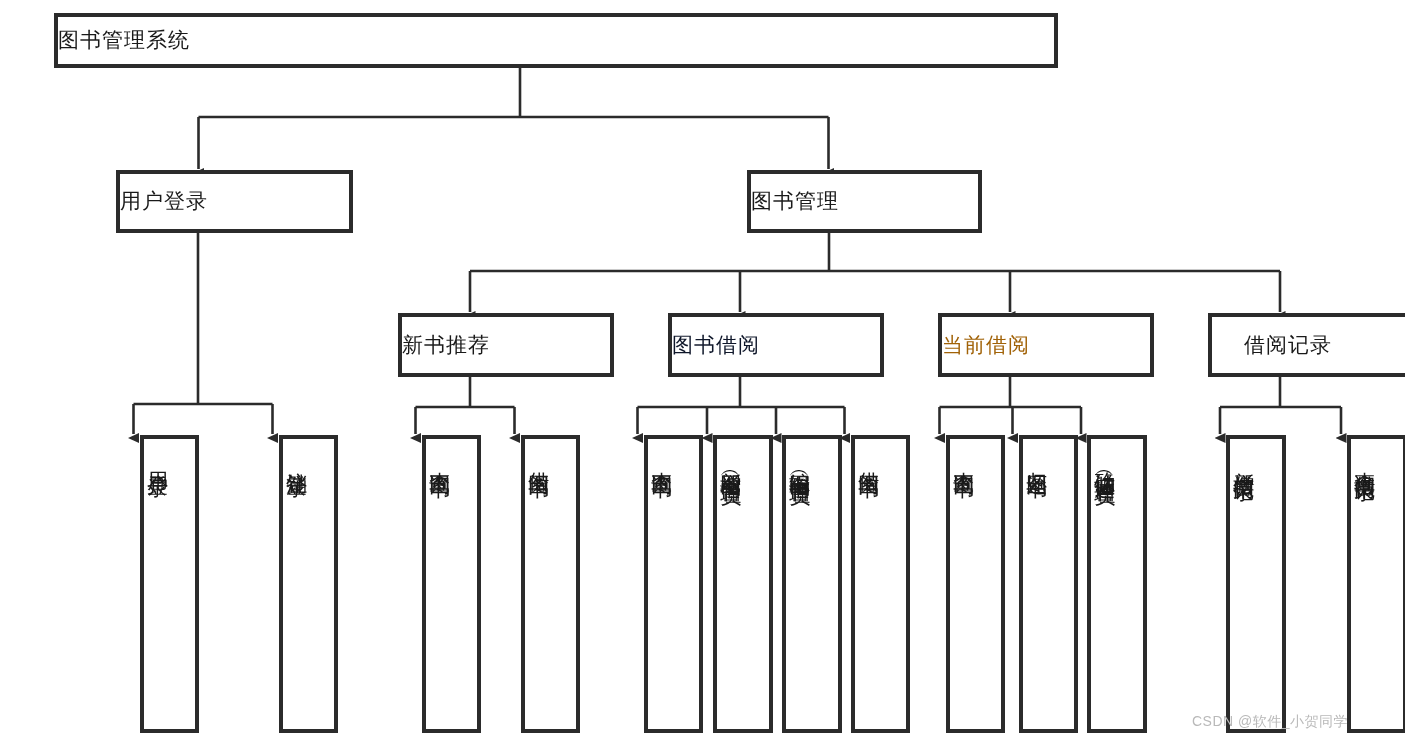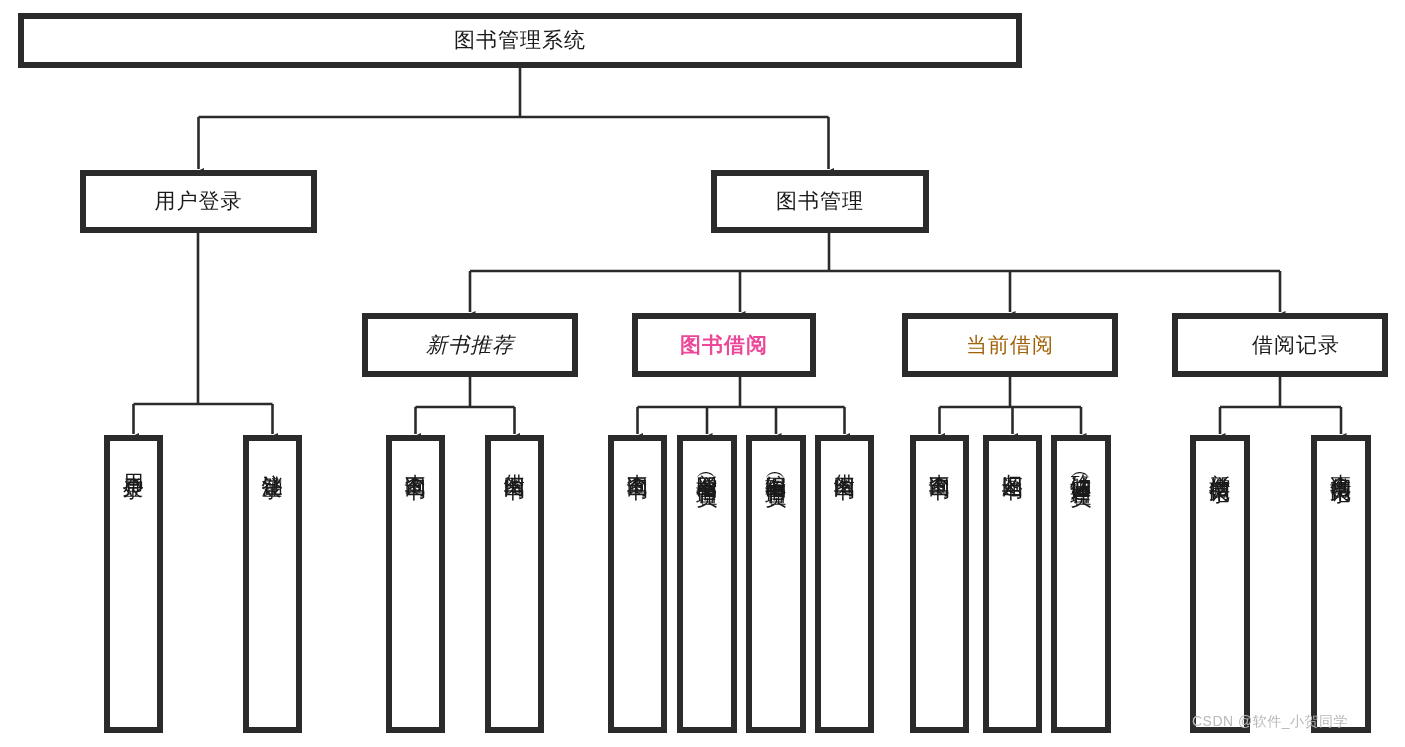--- a/index.html
+++ b/index.html
@@ -21,26 +21,26 @@
     position: absolute;
     left: 0;
     top: 0;
     width: 1405px;
     height: 747px;
     pointer-events: none;
   }
   .node {
     position: absolute;
     box-sizing: border-box;
-    border: 6px solid #0ea5e9;
+    border: 4px solid #0ea5e9;
     background: #ffffff;
     display: flex;
     align-items: center;
-    justify-content: center;
     color: #1a1a1a;
+    margin-left: 36px;
   }
   .node.horizontal .node-label {
     font-size: 21px;
     line-height: 1.15;
     letter-spacing: 1px;
     white-space: nowrap;
   }
   .node.vertical {
     align-items: flex-start;
     padding-top: 16px;
@@ -109,27 +109,27 @@
       </g>
   </svg>
 
   <div id="node-layer">
       <div class="node horizontal" style="left: 18px; top: 13px; width: 1004px; height: 55px; border-color: rgb(43, 43, 43); color: rgb(26, 26, 26);">
         <span class="node-label">图书管理系统</span>
       </div>
       <div class="node horizontal" style="left: 80px; top: 170px; width: 237px; height: 63px; border-color: rgb(43, 43, 43); color: rgb(26, 26, 26);">
         <span class="node-label">用户登录</span>
       </div>
-      <div class="node horizontal" style="left: 711px; top: 170px; width: 218px; height: 63px; border-color: rgb(43, 43, 43); color: rgb(26, 26, 26);">
+      <div class="node horizontal" style="left: 711px; top: 170px; width: 235px; height: 63px; border-color: rgb(43, 43, 43); color: rgb(26, 26, 26);">
         <span class="node-label">图书管理</span>
       </div>
-      <div class="node horizontal" style="left: 362px; top: 313px; width: 216px; height: 64px; border-color: rgb(43, 43, 43); color: rgb(26, 26, 26); font-style: italic;">
+      <div class="node horizontal" style="left: 362px; top: 313px; width: 216px; height: 64px; border-color: rgb(43, 43, 43); color: rgb(26, 26, 26);">
         <span class="node-label">新书推荐</span>
       </div>
-      <div class="node horizontal" style="left: 632px; top: 313px; width: 184px; height: 64px; border-color: rgb(43, 43, 43); color: #ec4899; font-weight: bold;">
+      <div class="node horizontal" style="left: 632px; top: 313px; width: 216px; height: 64px; border-color: rgb(43, 43, 43); color: #0f172a;">
         <span class="node-label">图书借阅</span>
       </div>
       <div class="node horizontal" style="left: 902px; top: 313px; width: 216px; height: 64px; border-color: rgb(43, 43, 43); color: #a16207;">
         <span class="node-label">当前借阅</span>
       </div>
       <div class="node horizontal" style="left: 1172px; top: 313px; width: 216px; height: 64px; border-color: rgb(43, 43, 43); color: rgb(26, 26, 26); padding-left: 32px;">
         <span class="node-label">借阅记录</span>
       </div>
       <div class="node vertical" style="left: 104px; top: 435px; width: 59px; height: 298px; border-color: rgb(43, 43, 43); color: rgb(26, 26, 26);">
         <span class="node-label">用户登录</span>

